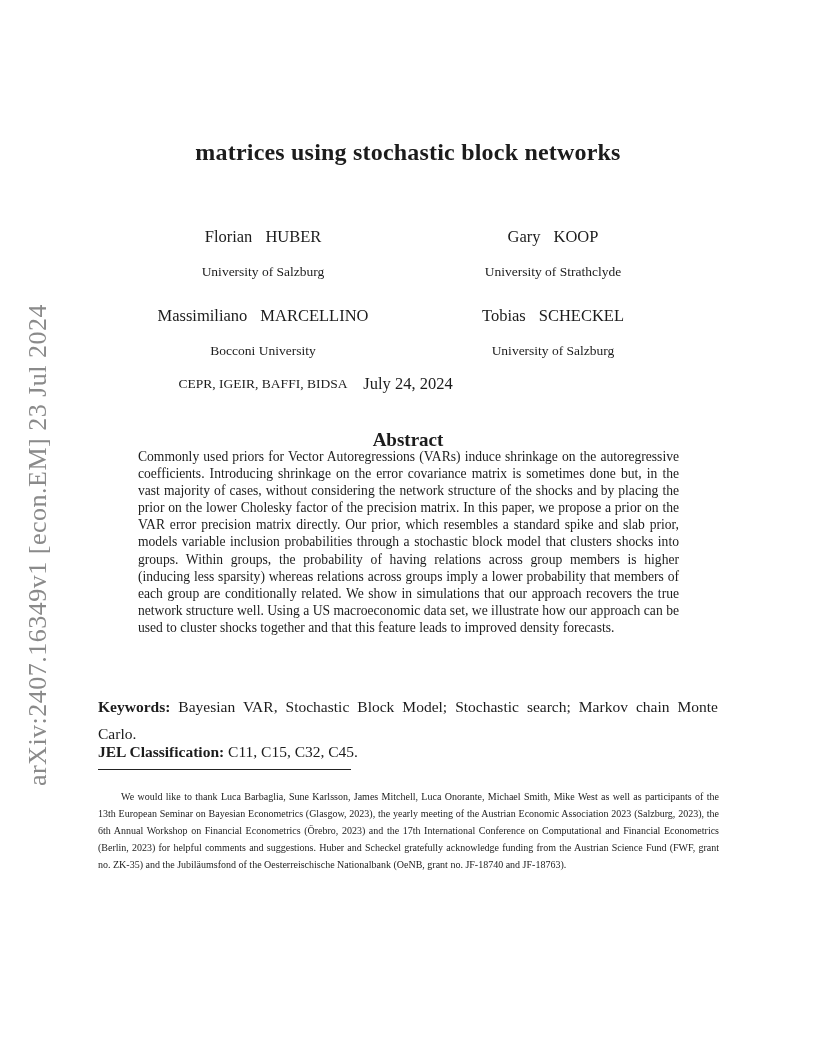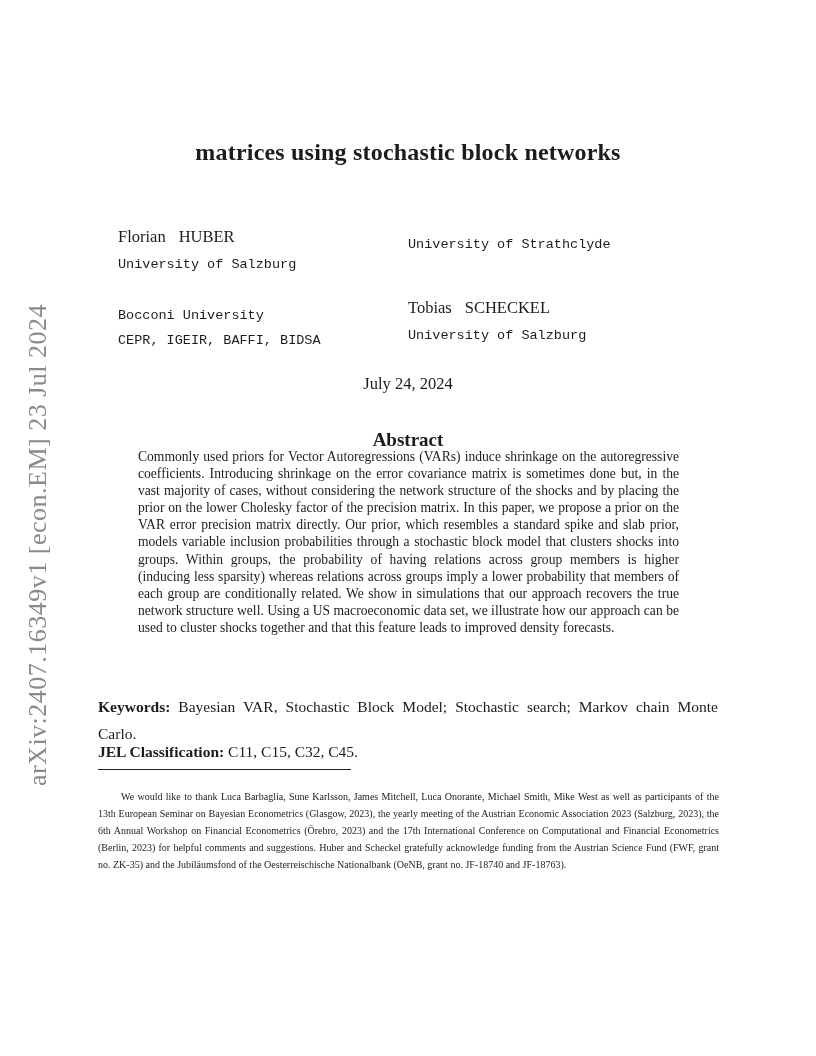--- a/index.html
+++ b/index.html
@@ -39,35 +39,35 @@
     letter-spacing: 0.2px;
   }
   .authors {
     position: absolute;
     top: 227px;
     left: 118px;
     width: 580px;
     display: grid;
     grid-template-columns: 1fr 1fr;
     row-gap: 26px;
+    text-align: center;
   }
   .author-cell { }
   .author-name {
     font-size: 16.5px;
     white-space: nowrap;
   }
   .name-gap {
     display: inline-block;
     width: 13px;
   }
   .affil {
     font-size: 13.5px;
-    margin-top: 10px;
+    margin-top: 17px;
     white-space: nowrap;
-    font-family: Liberation Mono, monospace;
   }
   .affil:empty { display: none; }
   .date {
     position: absolute;
     top: 374px;
     left: 98px;
     width: 620px;
     text-align: center;
     font-size: 16.5px;
   }
@@ -132,25 +132,27 @@
 
   <div class="authors">
 
     <div class="author-cell">
       <div class="author-name"><span>Florian</span><span class="name-gap"></span><span>HUBER</span></div>
       <div class="affil">University of Salzburg</div>
 
     </div>
 
     <div class="author-cell">
+      <div class="author-name"><span>Gary</span><span class="name-gap"></span><span>KOOP</span></div>
       <div class="affil">University of Strathclyde</div>
 
     </div>
 
     <div class="author-cell">
+      <div class="author-name"><span>Massimiliano</span><span class="name-gap"></span><span>MARCELLINO</span></div>
       <div class="affil">Bocconi University</div>
       <div class="affil">CEPR, IGEIR, BAFFI, BIDSA</div>
     </div>
 
     <div class="author-cell">
       <div class="author-name"><span>Tobias</span><span class="name-gap"></span><span>SCHECKEL</span></div>
       <div class="affil">University of Salzburg</div>
     </div>
 
   </div>

